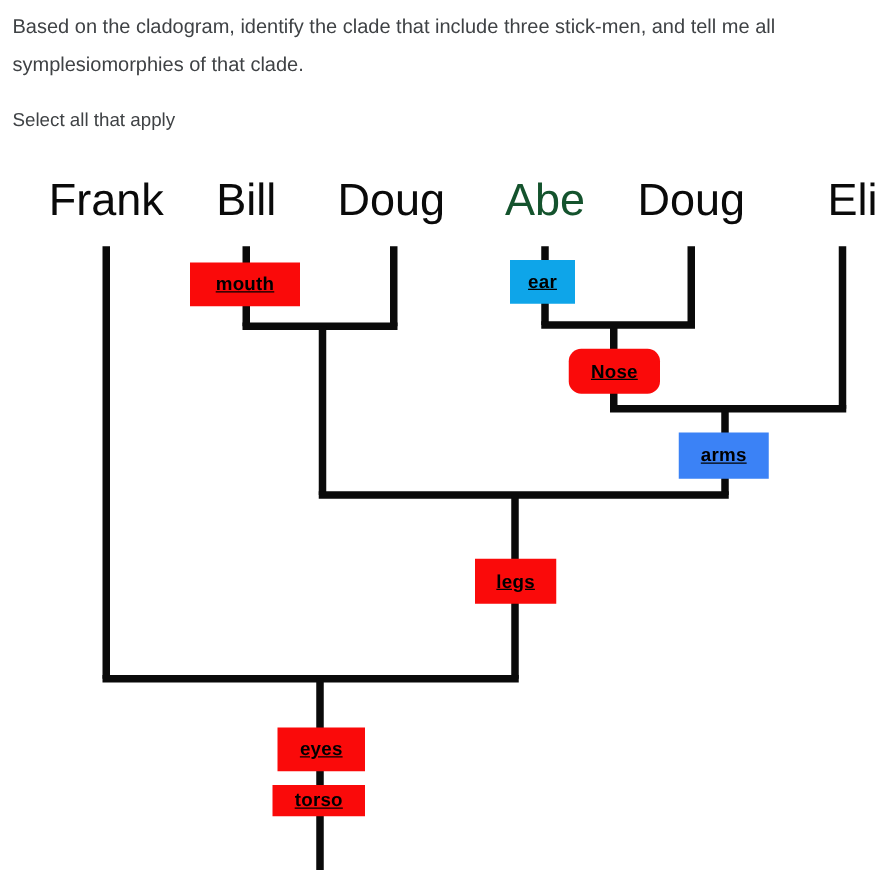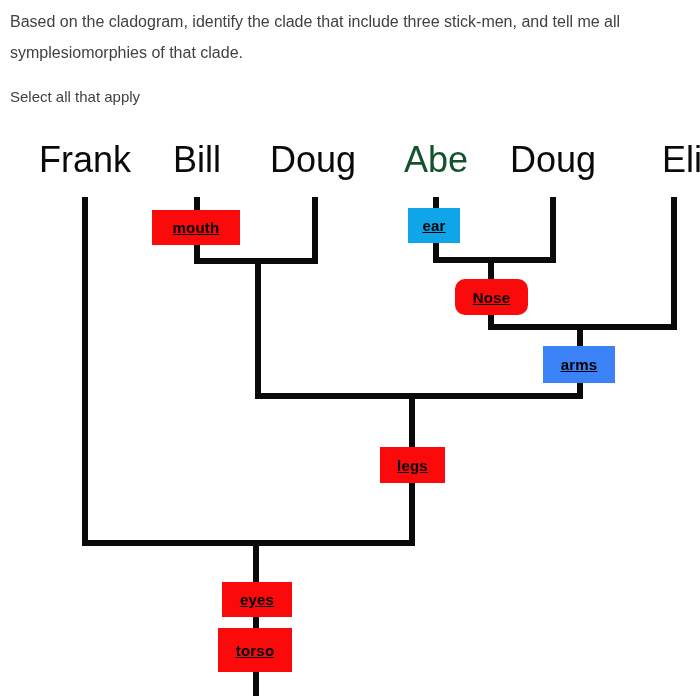--- a/index.html
+++ b/index.html
@@ -115,15 +115,15 @@
       <div class="taxon-label" style="left: 553px; top: 142px; color: rgb(10, 10, 10);">Doug</div>
       <div class="taxon-label" style="left: 682px; top: 142px; color: rgb(10, 10, 10);">Eli</div>
     </div>
   <div id="trait-boxes">
       <div class="trait-box" style="left: 152px; top: 210px; width: 88px; height: 35px; background: rgb(250, 10, 10); color: rgb(0, 0, 0);">mouth</div>
       <div class="trait-box" style="left: 408px; top: 208px; width: 52px; height: 35px; background: #0ea5e9; color: rgb(0, 0, 0);">ear</div>
       <div class="trait-box" style="left: 455px; top: 279px; width: 73px; height: 36px; background: rgb(250, 10, 10); color: rgb(0, 0, 0); border-radius: 10px;">Nose</div>
       <div class="trait-box" style="left: 543px; top: 346px; width: 72px; height: 37px; background: #3b82f6; color: rgb(0, 0, 0);">arms</div>
       <div class="trait-box" style="left: 380px; top: 447px; width: 65px; height: 36px; background: rgb(250, 10, 10); color: rgb(0, 0, 0);">legs</div>
       <div class="trait-box" style="left: 222px; top: 570px; width: 70px; height: 35px; background: rgb(250, 10, 10); color: rgb(0, 0, 0); margin-top: 12px;">eyes</div>
-      <div class="trait-box" style="left: 218px; top: 628px; width: 74px; height: 44px; background: rgb(250, 10, 10); color: rgb(0, 0, 0);">torso</div>
+      <div class="trait-box" style="left: 218px; top: 628px; width: 74px; height: 25px; background: rgb(250, 10, 10); color: rgb(0, 0, 0);">torso</div>
     </div>
 </div>
 
 </body></html>

